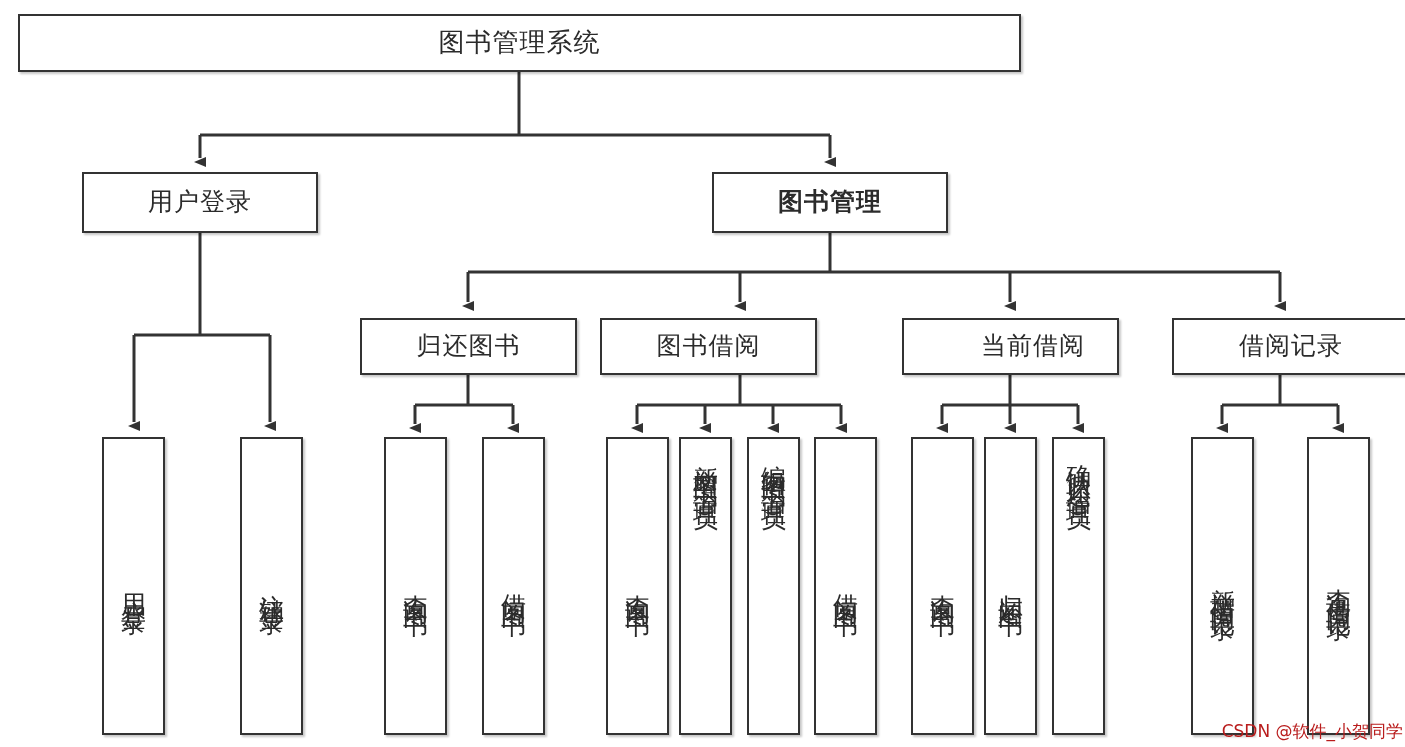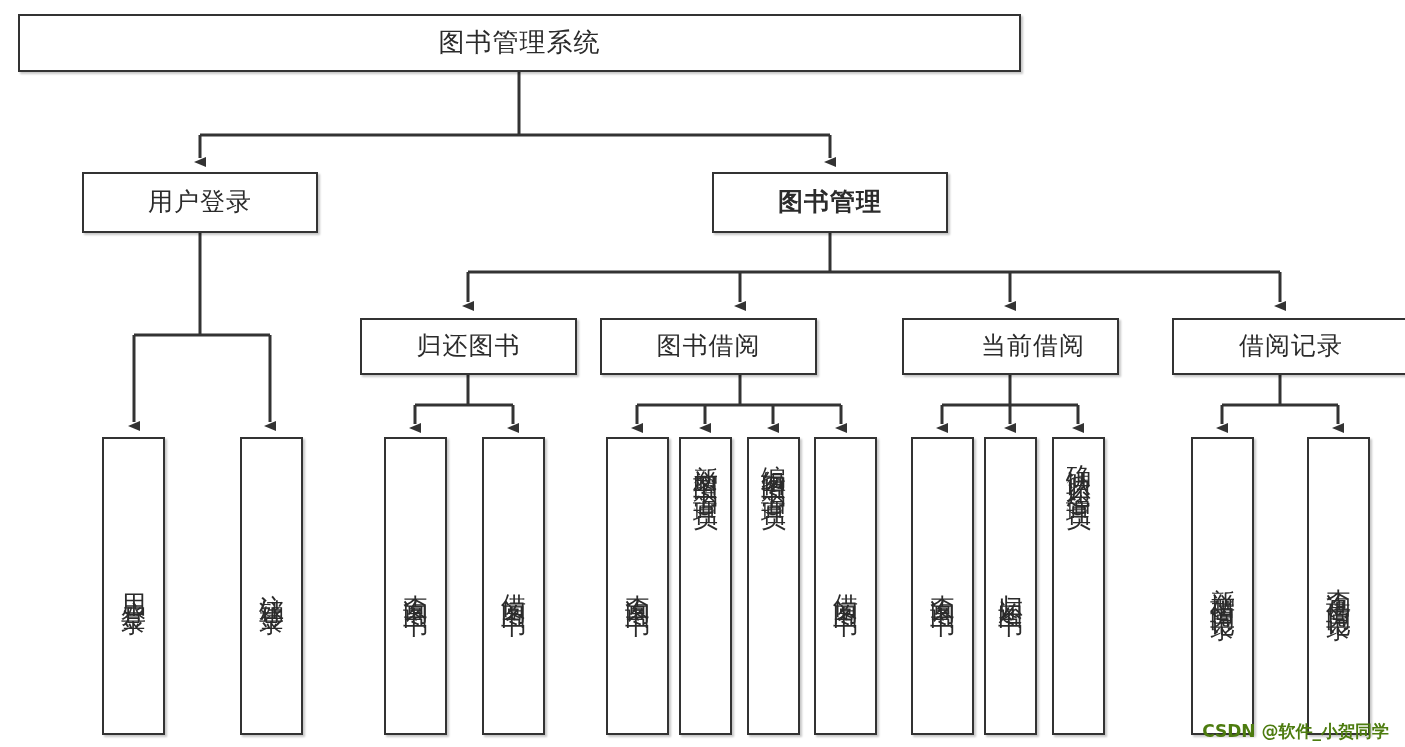--- a/index.html
+++ b/index.html
@@ -66,27 +66,26 @@
     white-space: nowrap;
     margin: 0 auto;
   }
   
   .node.vert.center {
     align-items: center;
     padding-top: 0;
   }
   #watermark {
     position: absolute;
-    right: 16px;
+    right: 2px;
     bottom: 4px;
     font-size: 17px;
-    color: #4d7c0f;
+    color: #b91c1c;
     white-space: nowrap;
     z-index: 3;
-    font-weight: bold;
   }
 </style>
 </head>
 <body>
 
 <div id="canvas">
 
   <svg id="edges" viewBox="0 0 1405 747" xmlns="http://www.w3.org/2000/svg">
     <defs>
       <marker id="arrow" markerWidth="10" markerHeight="12" refX="1" refY="6" orient="auto" markerUnits="userSpaceOnUse">

